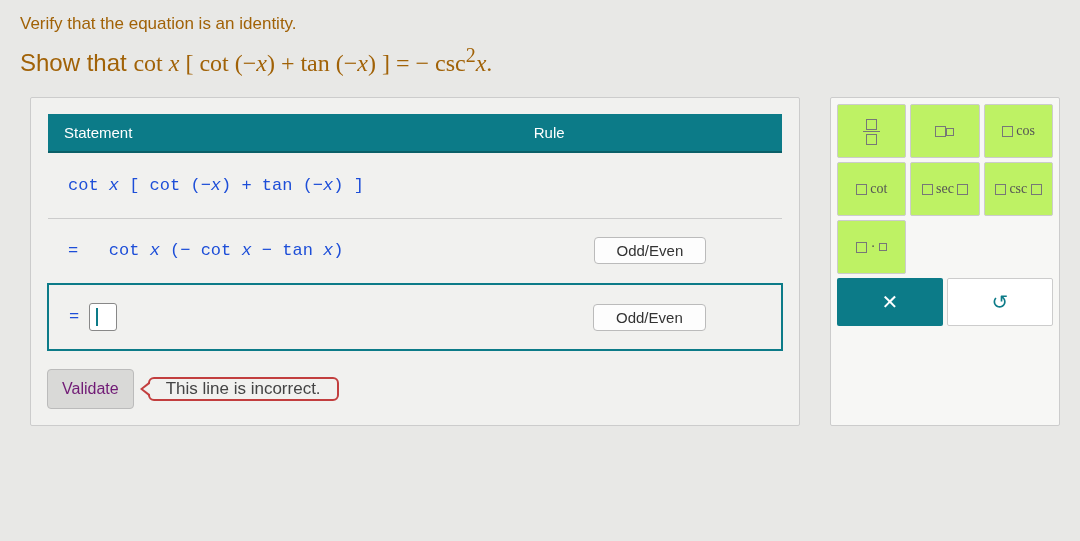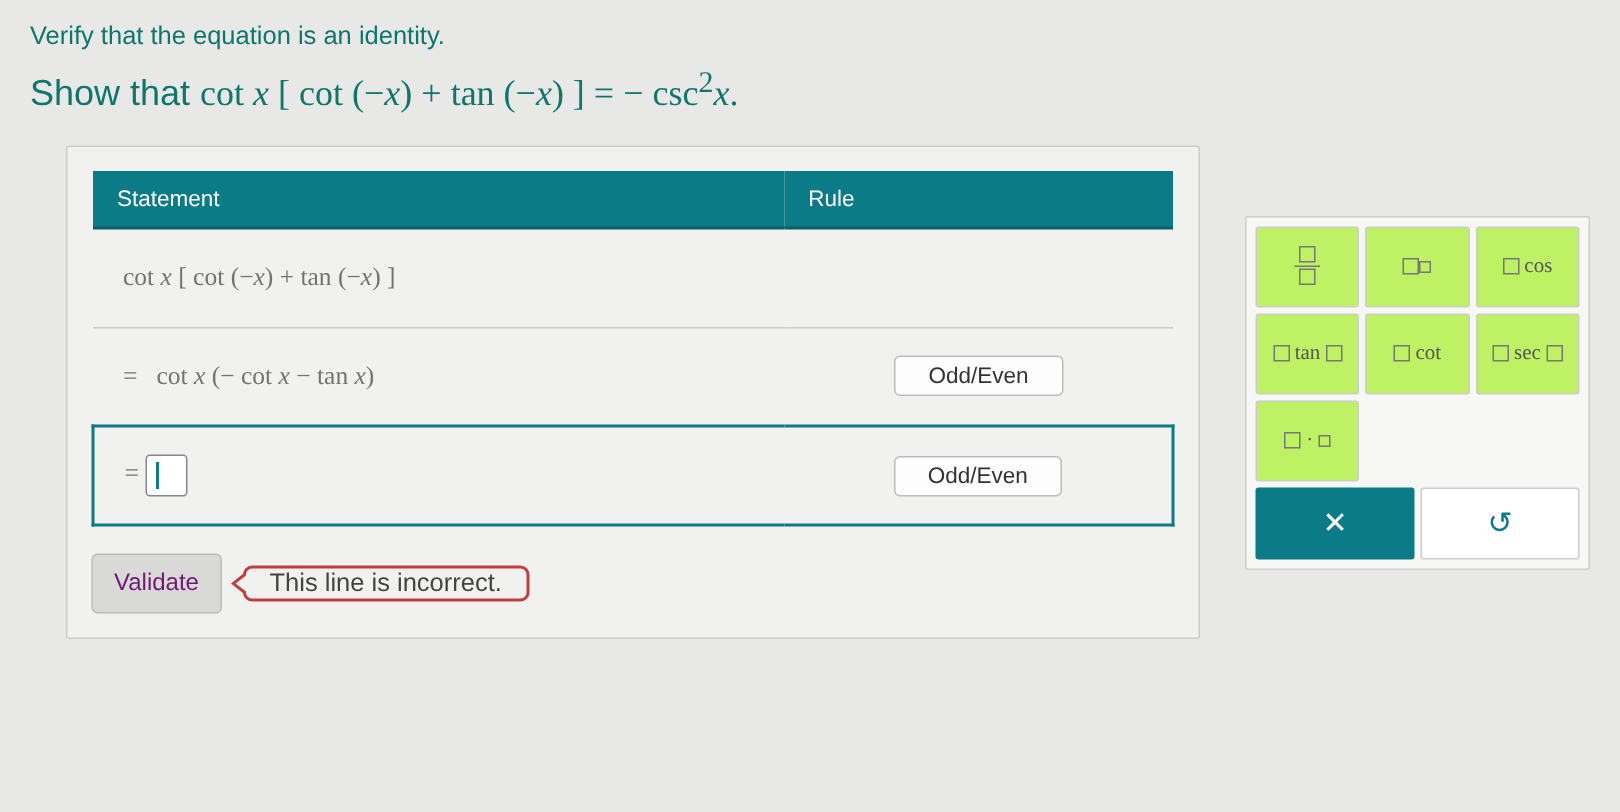--- a/index.html
+++ b/index.html
@@ -8,30 +8,29 @@
     background: #e8e8e6;
     width: 1080px;
     height: 541px;
     overflow: hidden;
     color: #333;
   }
 
   .question-area {
     padding: 14px 4px 10px 20px;
     font-size: 17px;
-    color: #0f766e;
+    color: #a16207;
   }
   .question-line1 { margin-bottom: 10px; }
   .question-line2 { font-size: 24px; }
 
   .work-container {
-    margin: 10px 20px 0 44px;
+    margin: 10px 20px 0 30px;
     display: flex;
     gap: 30px;
-    align-items: center;
   }
 
   .proof-panel {
     flex: 1;
     background: #f1f1ef;
     border: 1px solid #ccc;
     border-radius: 2px;
     padding: 16px 16px 16px 16px;
   }
 
@@ -50,23 +49,23 @@
     font-size: 15px;
     height: 38px;
     padding: 0 16px;
     border-bottom: 2px solid #0a5f68;
   }
   .stmt-col { width: 64%; }
   .rule-col { width: 36%; text-align: left; padding-left: 30px;}
   .proof-row td { height: 66px; }
   .proof-row .stmt-cell {
     padding-left: 20px;
-    font-family: Liberation Serif, serif;
+    font-family: Liberation Mono, monospace;
     font-size: 17px;
-    color: #737373;
+    color: #1d4ed8;
   }
   .proof-row .rule-cell {
     text-align: center;
   }
   .rule-box {
     display: inline-block;
     border: 1px solid #bbb;
     background: #fdfdfd;
     border-radius: 4px;
     padding: 4px 22px;
@@ -273,27 +272,27 @@
           </span>
       </div>
       <div class="pal-btn">
         <span class="pal-sq"></span>
           <sup><span class="pal-sq" style="width:8px;height:8px;"></span></sup>
       </div>
       <div class="pal-btn">
         <span class="pal-sq"></span>&nbsp;cos
       </div>
       <div class="pal-btn">
-        <span class="pal-sq"></span>&nbsp;tan&nbsp;<span class="pal-sq"></span>
-      </div>
-      <div class="pal-btn">
         <span class="pal-sq"></span>&nbsp;cot
       </div>
       <div class="pal-btn">
         <span class="pal-sq"></span>&nbsp;sec&nbsp;<span class="pal-sq"></span>
+      </div>
+      <div class="pal-btn">
+        <span class="pal-sq"></span>&nbsp;csc&nbsp;<span class="pal-sq"></span>
       </div>
       <div class="pal-btn">
         <span class="pal-sq"></span>&nbsp;·&nbsp;<span class="pal-sq" style="width:8px;height:8px;"></span>
       </div>
     </div>
     <div class="pal-row2">
       <div class="pal-action">
         <span>✕</span>
       </div>
       <div class="pal-action" style="background:#fff;color:#0c7b88;border:1px solid #ccc;">

